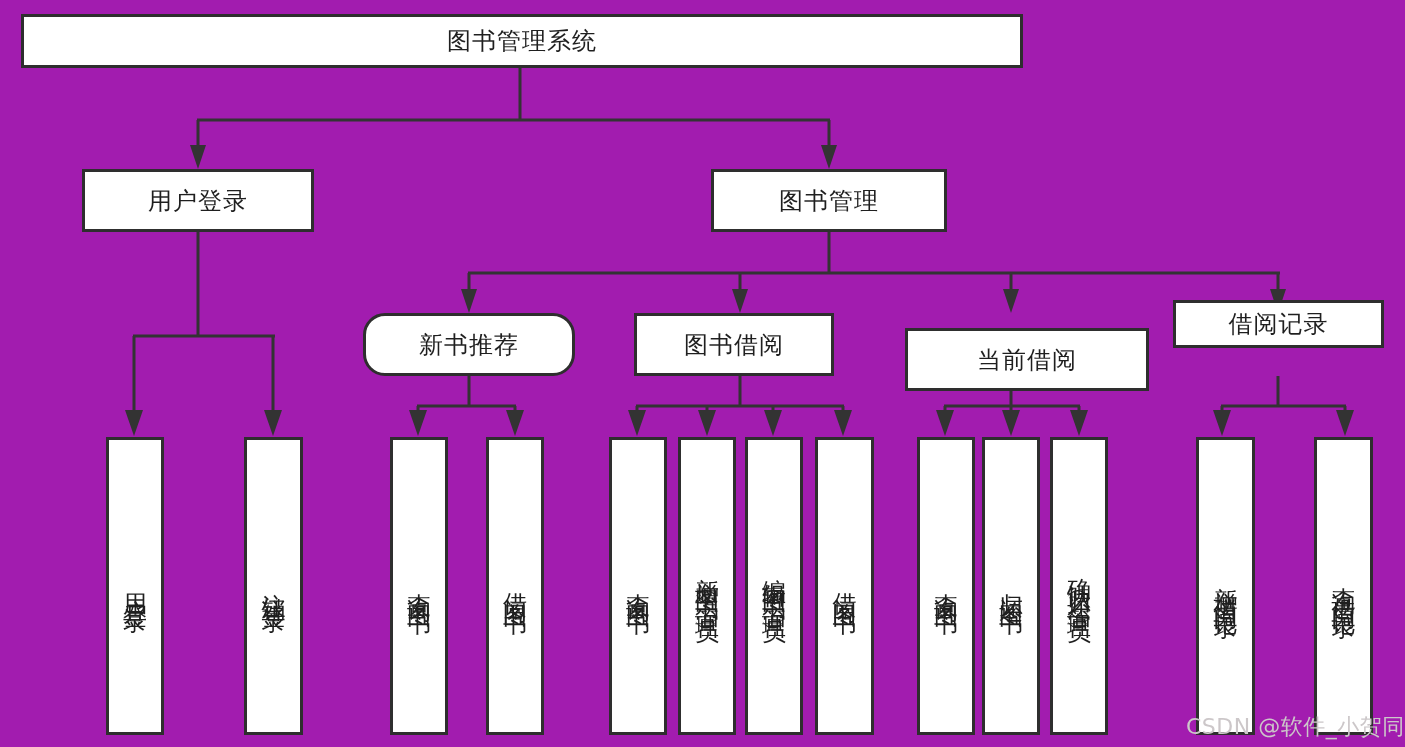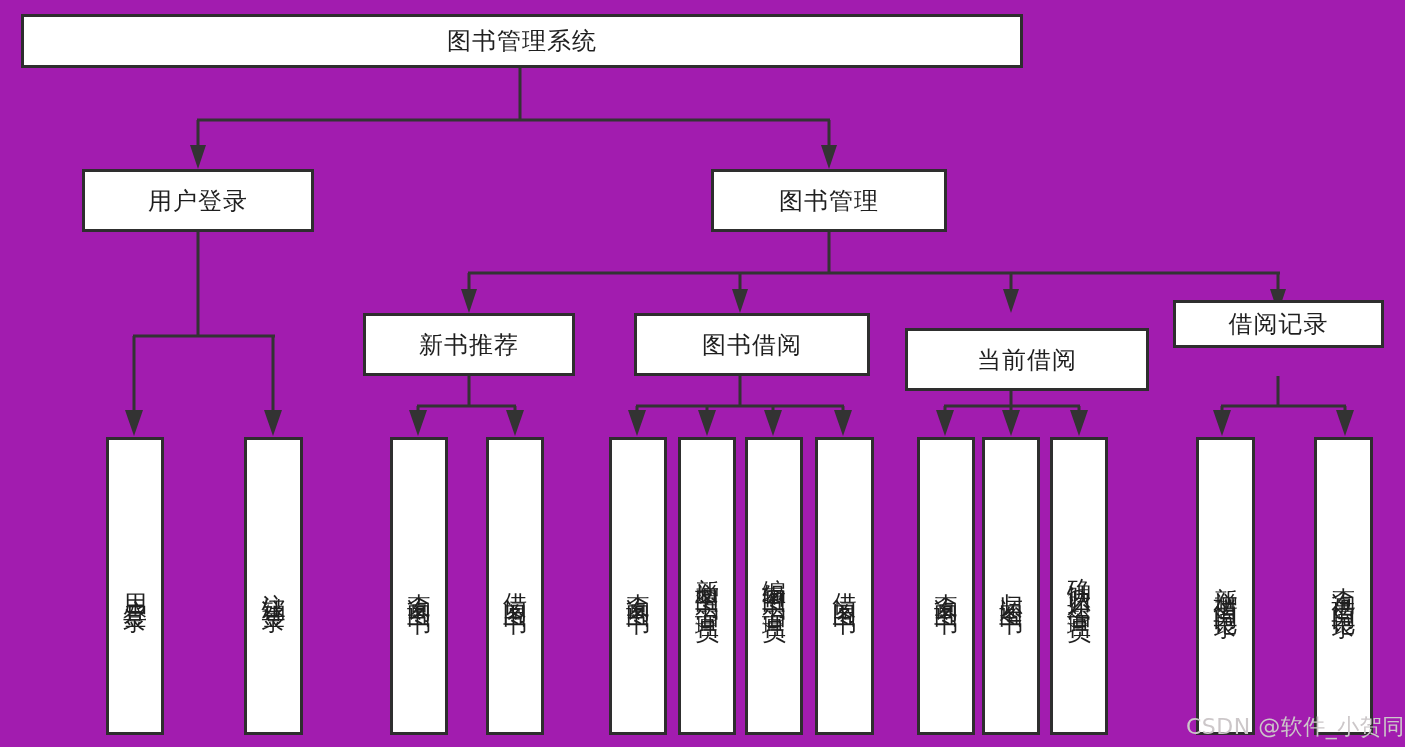--- a/index.html
+++ b/index.html
@@ -14,22 +14,22 @@
   }
   .h-node{font-size:24px;letter-spacing:1px;white-space:nowrap;}
   .v-node .label{
     writing-mode:vertical-rl;-webkit-writing-mode:vertical-rl;text-orientation:mixed;
     font-size:24px;letter-spacing:6px;line-height:1;white-space:nowrap;
   }
   
   .n-root          {left:21px;  top:14px;  width:1002px;height:54px;}
   .n-user-login    {left:82px;  top:169px; width:232px; height:63px;}
   .n-book-mgmt     {left:711px; top:169px; width:236px; height:63px;text-align:center;}
-  .n-new-books     {left:363px; top:313px; width:212px; height:63px;}
-  .n-book-borrow   {left:634px; top:313px; width:236px; height:63px;}
+  .n-new-books     {left:363px; top:313px; width:212px; height:63px;border-radius:22px;}
+  .n-book-borrow   {left:634px; top:313px; width:200px; height:63px;}
   .n-current-borrow{left:905px; top:328px; width:244px; height:63px;}
   .n-borrow-records{left:1173px;top:300px; width:211px; height:48px;}
   .leaf            {top:437px;  height:298px;}
   .n-ul-login   {left:106px; width:58px;}
   .n-ul-logout  {left:244px; width:59px;}
   .n-nb-query   {left:390px; width:58px;}
   .n-nb-borrow  {left:486px; width:58px;}
   .n-bb-query   {left:609px; width:58px;}
   .n-bb-add     {left:678px; width:58px;}
   .n-bb-edit    {left:745px; width:58px;}

